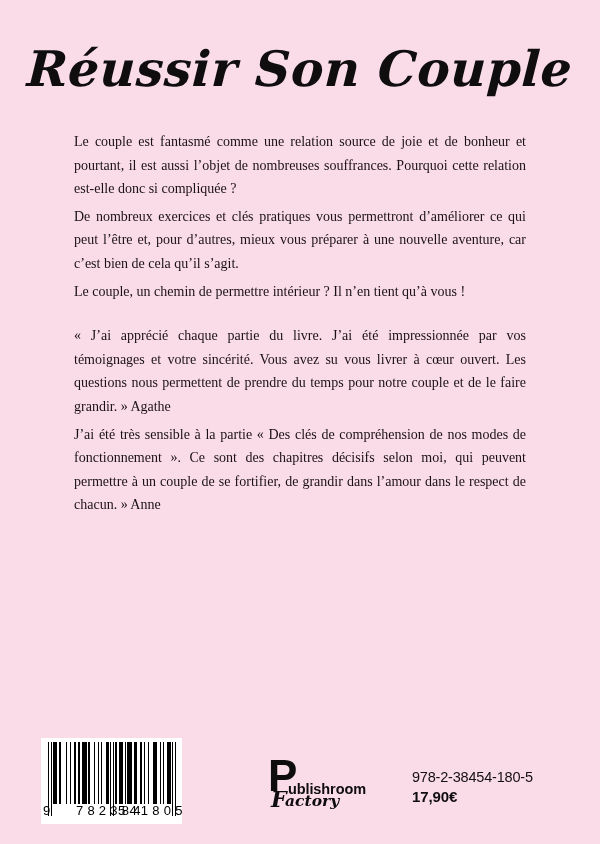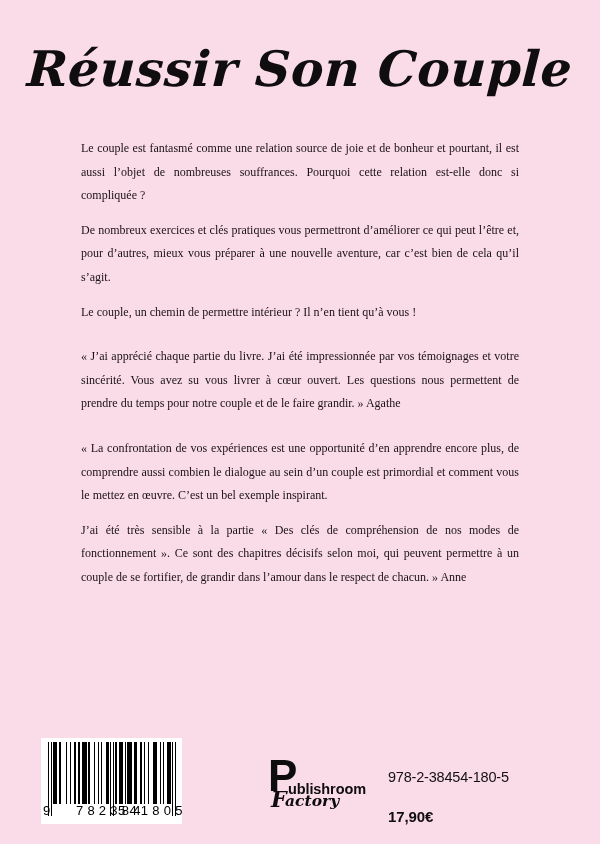--- a/index.html
+++ b/index.html
@@ -44,26 +44,26 @@
 
   
   .body-copy {
     position: absolute;
     top: 126px;
     left: 70px;
     width: 460px;
   }
   .para {
     font-family: "Liberation Serif", serif;
-    font-size: 12px;
+    font-size: 14px;
     line-height: 23.6px;
     color: #1a1114;
     text-align: justify;
     text-justify: inter-word;
-    margin: 11px;
+    margin: 4px;
   }
   .para + .para { margin-top: 0; }
   .para.gap { margin-top: 21px; }
 
   
   .barcode-box {
     position: absolute;
     left: 41px;
     top: 738px;
     width: 141px;
@@ -154,57 +154,55 @@
     font-weight: 700;
     font-size: 15.5px;
     line-height: 16px;
     color: #0e0c0d;
     text-align: center;
   }
 
   
   .isbn-block {
     position: absolute;
-    left: 388px;
+    left: 412px;
     top: 768px;
     width: 170px;
   }
   .isbn-text {
     font-family: "Liberation Sans", sans-serif;
     font-size: 14.5px;
     line-height: 19px;
     color: #141012;
     letter-spacing: -0.2px;
   }
   .price-text {
     font-family: "Liberation Sans", sans-serif;
     font-weight: 700;
     font-size: 15px;
     line-height: 20px;
     color: #100d0e;
     letter-spacing: -0.1px;
-    margin-top: 20px;
   }
 </style>
 </head>
 <body>
 
 <div class="cover">
 
   <div class="title-wrap">
     <div class="book-title">Réussir Son Couple</div>
   </div>
 
   <div class="body-copy">
     <p class="para">Le couple est fantasmé comme une relation source de joie et de bonheur et pourtant, il est aussi l’objet de nombreuses souffrances. Pourquoi cette relation est-elle donc si compliquée ?</p>
     <p class="para">De nombreux exercices et clés pratiques vous permettront d’améliorer ce qui peut l’être et, pour d’autres, mieux vous préparer à une nouvelle aventure, car c’est bien de cela qu’il s’agit.</p>
     <p class="para">Le couple, un chemin de permettre intérieur ? Il n’en tient qu’à vous !</p>
 
     <p class="para gap">« J’ai apprécié chaque partie du livre. J’ai été impressionnée par vos témoignages et votre sincérité. Vous avez su vous livrer à cœur ouvert. Les questions nous permettent de prendre du temps pour notre couple et de le faire grandir. » Agathe</p>
-    <p class="para gap">« La confrontation de vos expériences est une opportunité d’en apprendre encore plus, de comprendre aussi combien le dialogue au sein d’un couple est primordial et comment vous le mettez en œuvre. C’est un bel exemple inspirant.</p>
     <p class="para">J’ai été très sensible à la partie « Des clés de compréhension de nos modes de fonctionnement ». Ce sont des chapitres décisifs selon moi, qui peuvent permettre à un couple de se fortifier, de grandir dans l’amour dans le respect de chacun. » Anne</p>
   </div>
 
   <div class="barcode-box">
     <div class="barcode-bars" id="barcode-bars">
         <i class="guard" style="left:0.00px;width:1.35px"></i>
         <i class="guard" style="left:2.69px;width:1.35px"></i>
         <i style="left:5.39px;width:4.04px"></i>
         <i style="left:10.78px;width:2.69px"></i>
         <i style="left:17.52px;width:1.35px"></i>

